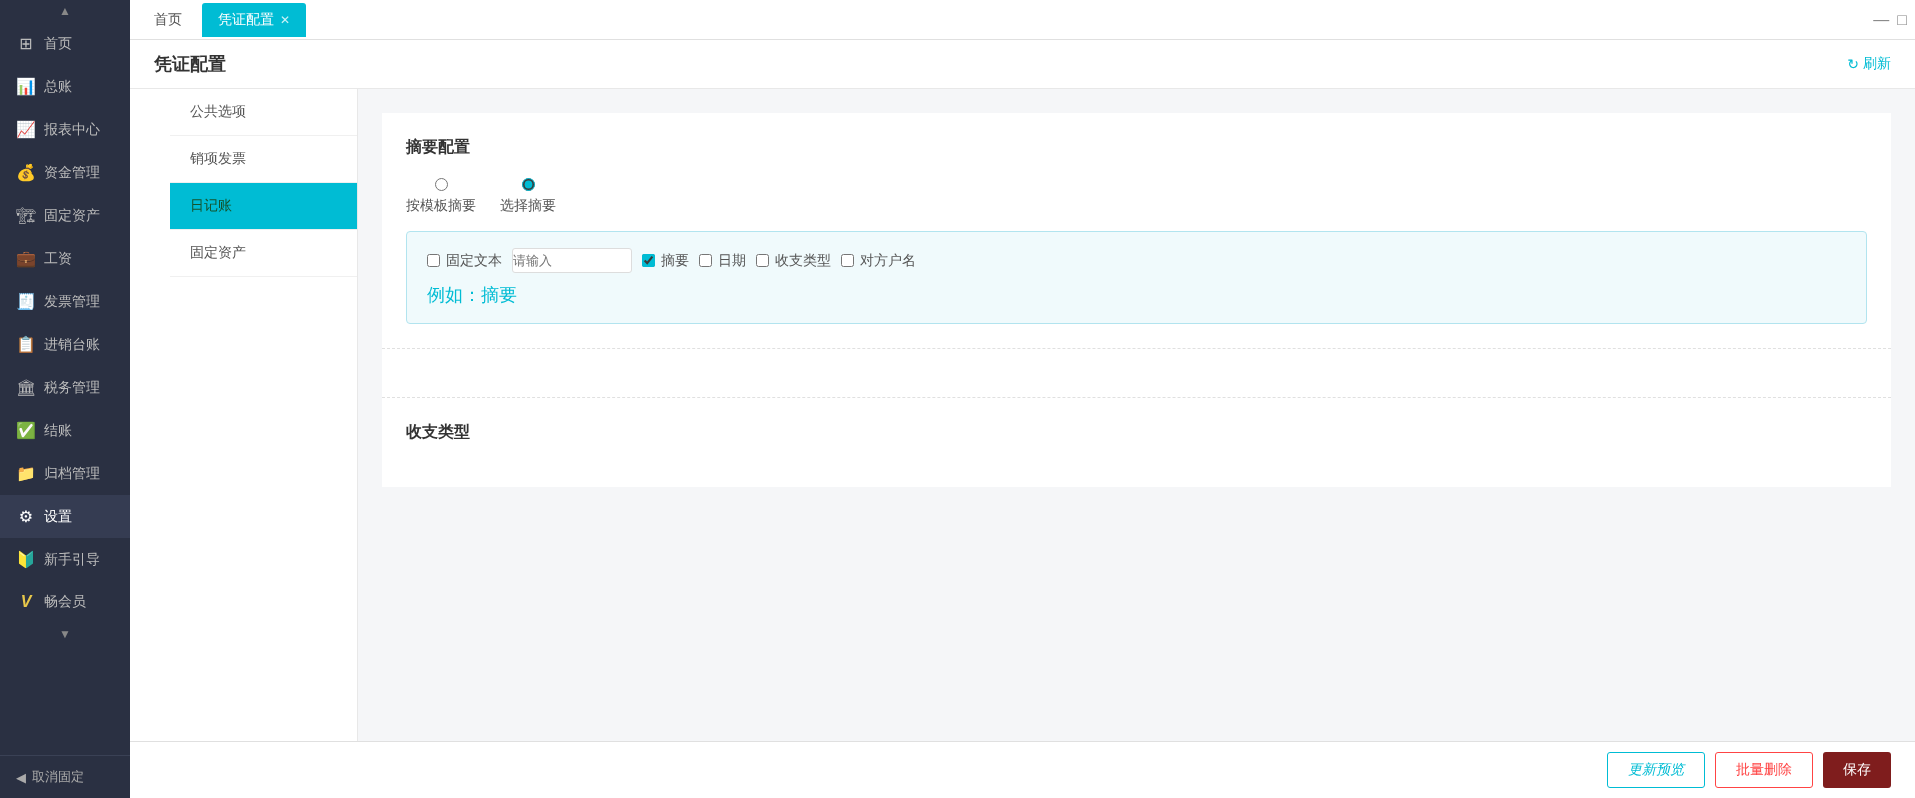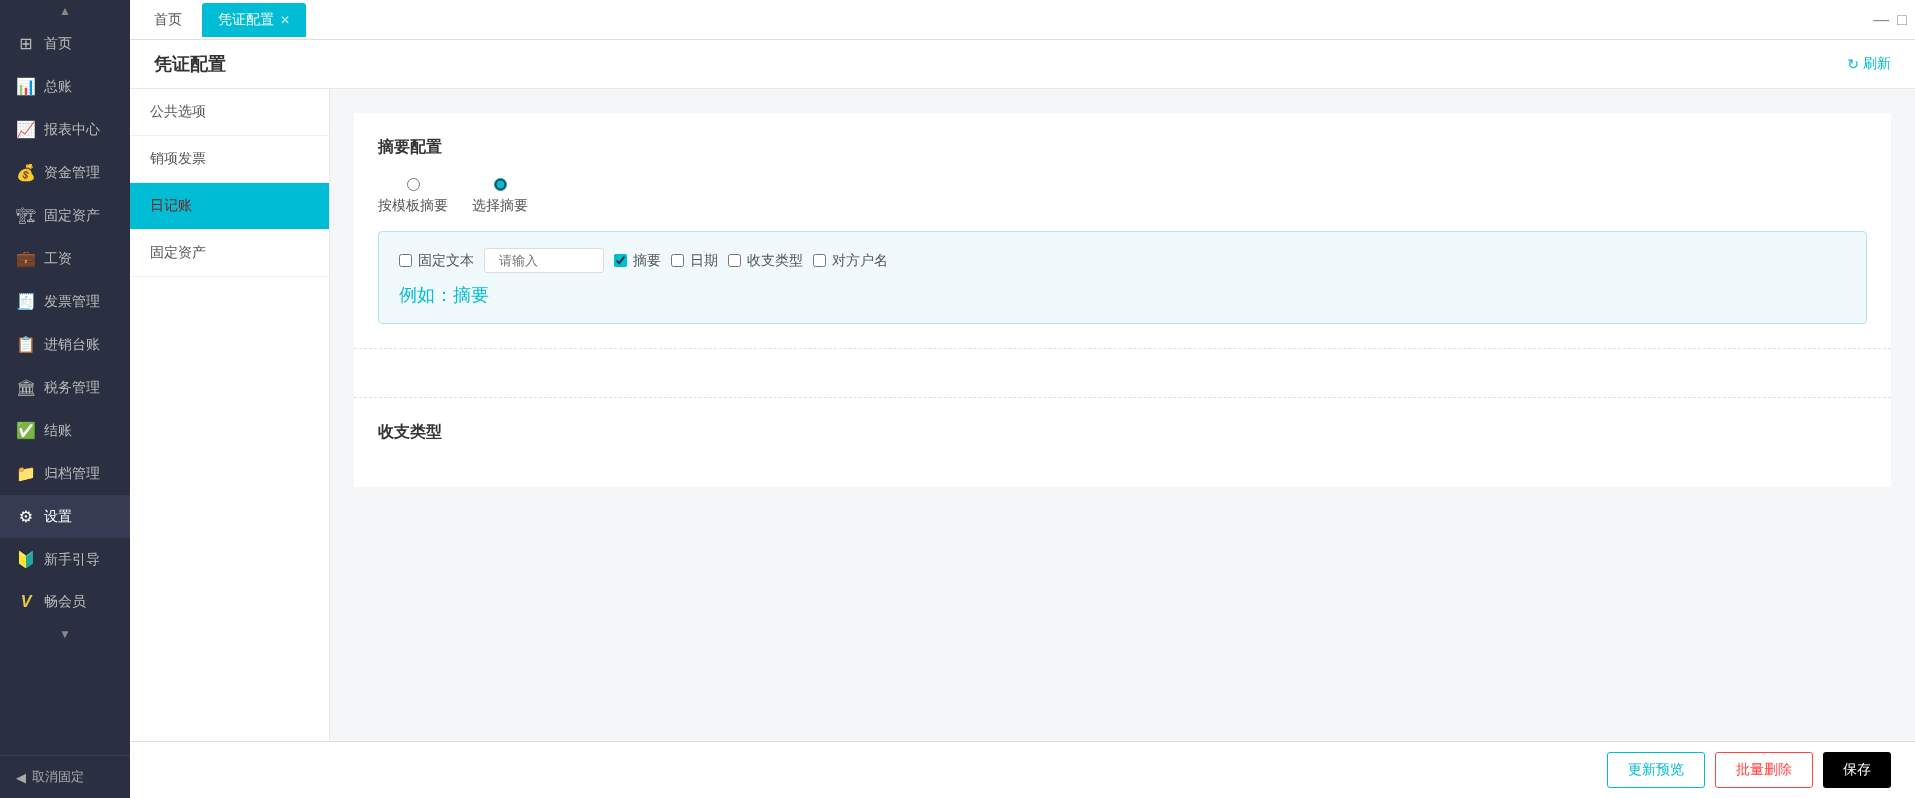--- a/index.html
+++ b/index.html
@@ -127,38 +127,39 @@
 
     
     .body-layout {
       display: flex;
       flex: 1;
       overflow: hidden;
     }
 
     
     .left-nav {
-      width: 200px;
+      width: 228px;
       background: #fff;
       border-right: 1px solid #e8e8e8;
       flex-shrink: 0;
       overflow-y: auto;
+      padding-left: 40px;
     }
     .left-nav-item {
       padding: 14px 20px;
       cursor: pointer;
       color: #555;
       border-bottom: 1px solid #f0f0f0;
       display: flex;
       align-items: center;
       justify-content: space-between;
     }
     .left-nav-item.active {
       background: #00bcd4;
-      color: #7f1d1d;
+      color: #14532d;
     }
 
     
     .right-content {
       flex: 1;
       overflow-y: auto;
       padding: 24px;
       position: relative;
     }
 
@@ -216,21 +217,21 @@
       gap: 6px;
       cursor: pointer;
       color: #555;
     }
     .checkbox-label input[type="checkbox"] {
       accent-color: #00bcd4;
     }
     .text-input {
       border: 1px solid #ddd;
       border-radius: 3px;
-      padding: 4px 14px;
+      padding: 4px 0;
       font-size: 13px;
       color: #999;
       width: 120px;
     }
     .example-text {
       color: #00bcd4;
       font-size: 18px;
       margin-top: 10px;
     }
 
@@ -248,28 +249,29 @@
       padding: 8px 20px;
       border-radius: 3px;
       cursor: pointer;
       font-size: 14px;
       border: none;
     }
     .btn-outline-teal {
       background: #fff;
       border: 1px solid #00bcd4;
       color: #00bcd4;
+      font-style: italic;
     }
     .btn-outline-danger {
       background: #fff;
       border: 1px solid #f44;
       color: #f44;
     }
     .btn-teal {
-      background: #000000;
+      background: #7f1d1d;
       color: #fff;
     }
 
     
     .right-content::-webkit-scrollbar { width: 8px; }
     .right-content::-webkit-scrollbar-thumb { background: #ccc; border-radius: 4px; }
   </style>
 </head>
 <body>
 

